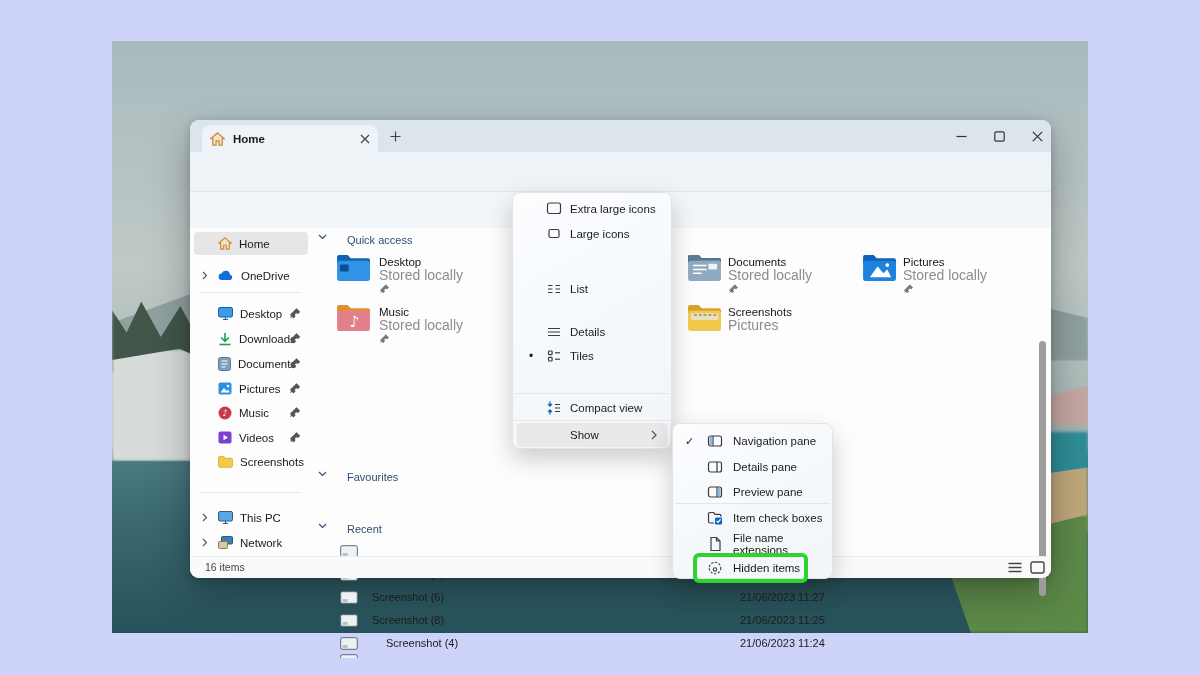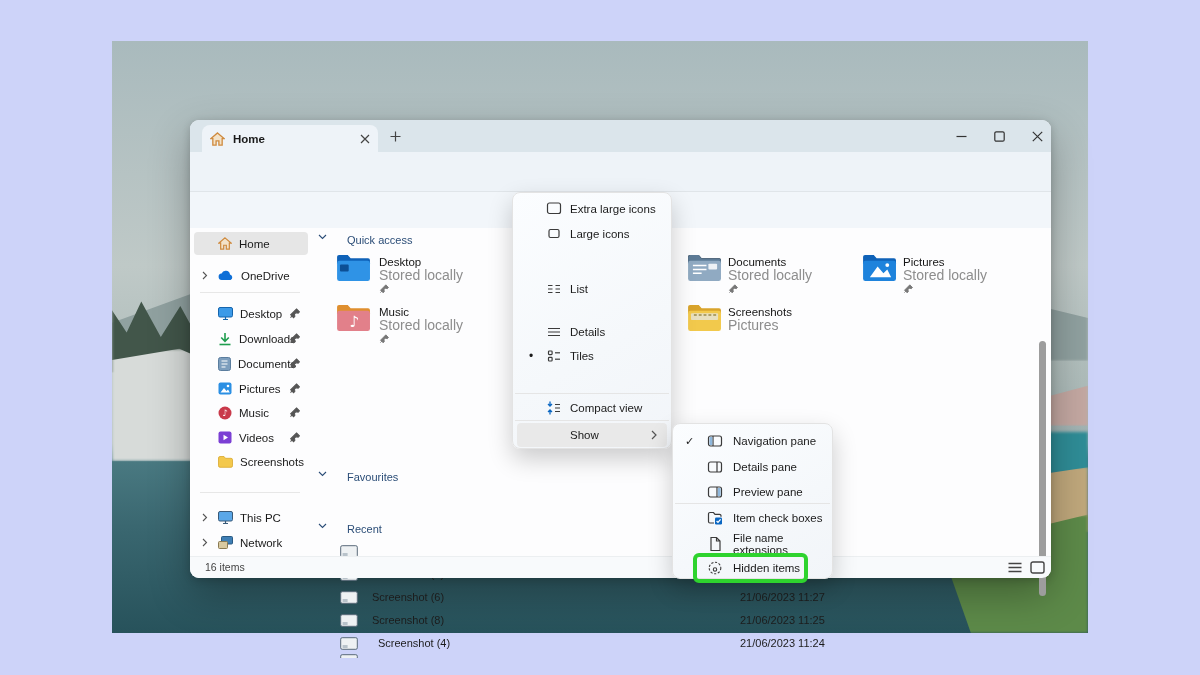--- a/index.html
+++ b/index.html
@@ -520,21 +520,21 @@
           <rect x="2.6" y="8" width="5" height="3" fill="#b8c2ca"></rect>
         </svg>
       <span class="rfile-name" style="margin-left:14px;flex:1">Screenshot (8)</span>
       <span class="rfile-date abs" style="left:400px">21/06/2023 11:25</span>
     </div>
     <div class="abs flex" style="left:150px;top:404px;width:680px;height:22px">
       <svg width="18" height="13" viewBox="0 0 18 13">
           <rect x="0.7" y="0.7" width="16.6" height="11.6" rx="1.5" fill="#eef1f3" stroke="#5a6b7a"></rect>
           <rect x="2.6" y="8" width="5" height="3" fill="#b8c2ca"></rect>
         </svg>
-      <span class="rfile-name" style="margin-left:20px;flex:1">Screenshot (4)</span>
+      <span class="rfile-name" style="margin-left:28px;flex:1">Screenshot (4)</span>
       <span class="rfile-date abs" style="left:400px">21/06/2023 11:24</span>
     </div>
     <div class="abs" style="left:150px;top:426px;width:18px;height:4px;overflow:hidden">
       <svg width="18" height="13" viewBox="0 0 18 13">
           <rect x="0.7" y="0.7" width="16.6" height="11.6" rx="1.5" fill="#eef1f3" stroke="#5a6b7a"></rect>
         </svg>
     </div>
 
     <div class="scrollbar"></div>
   </div>

